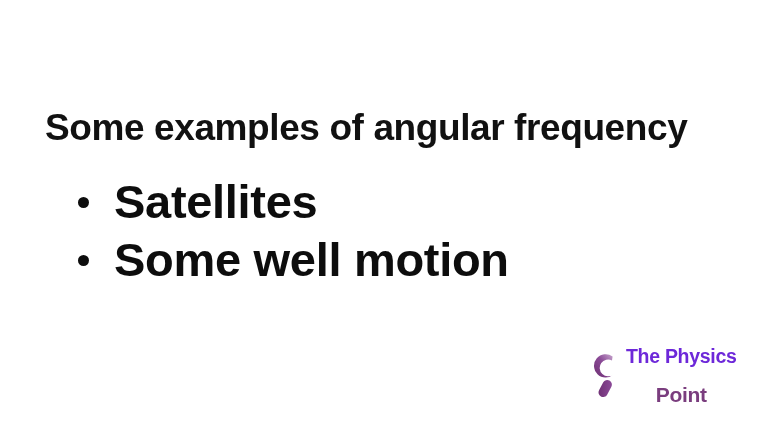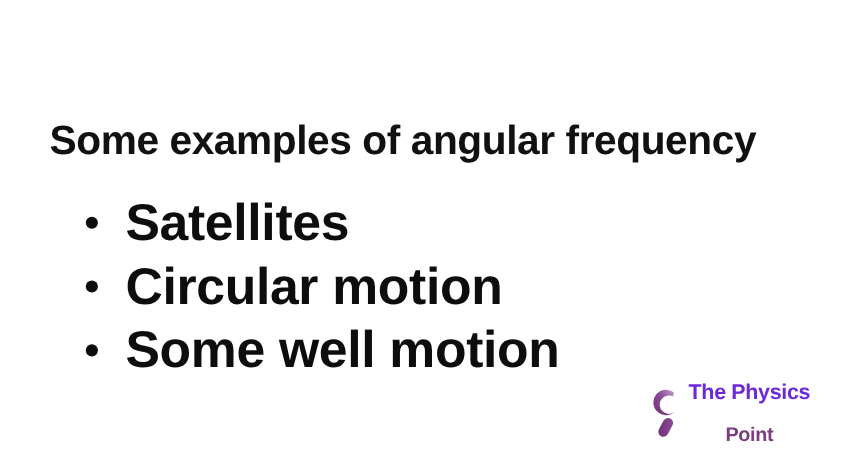--- a/index.html
+++ b/index.html
@@ -94,44 +94,40 @@
     line-height: 1.0;
   }
   .logo-line1 {
     font-size: 19.5px;
     font-weight: 700;
     color: #6d28d9;
     letter-spacing: -0.3px;
     white-space: nowrap;
   }
   .logo-line2 {
-    font-size: 18px;
+    font-size: 21px;
     font-weight: 700;
     color: #7a3d7e;
     letter-spacing: -0.3px;
     text-align: center;
     margin-top: 18px;
     white-space: nowrap;
   }
 </style>
 </head>
 <body>
 
 <div class="slide">
 
   <h1 class="slide-title">Some examples of angular frequency</h1>
 
   <ul class="bullet-list">
     <li class="bullet-item">
       <span class="bullet-dot"></span>
       <span class="bullet-text">Satellites</span>
-    </li>
-    <li class="bullet-item">
-      <span class="bullet-dot"></span>
-      <span class="bullet-text">Circular motion</span>
     </li>
     <li class="bullet-item">
       <span class="bullet-dot"></span>
       <span class="bullet-text">Some well motion</span>
     </li>
   </ul>
 
   <div class="logo">
     <div class="logo-mark">
       <svg width="36" height="50" viewBox="0 0 36 50" xmlns="http://www.w3.org/2000/svg" aria-hidden="true">

